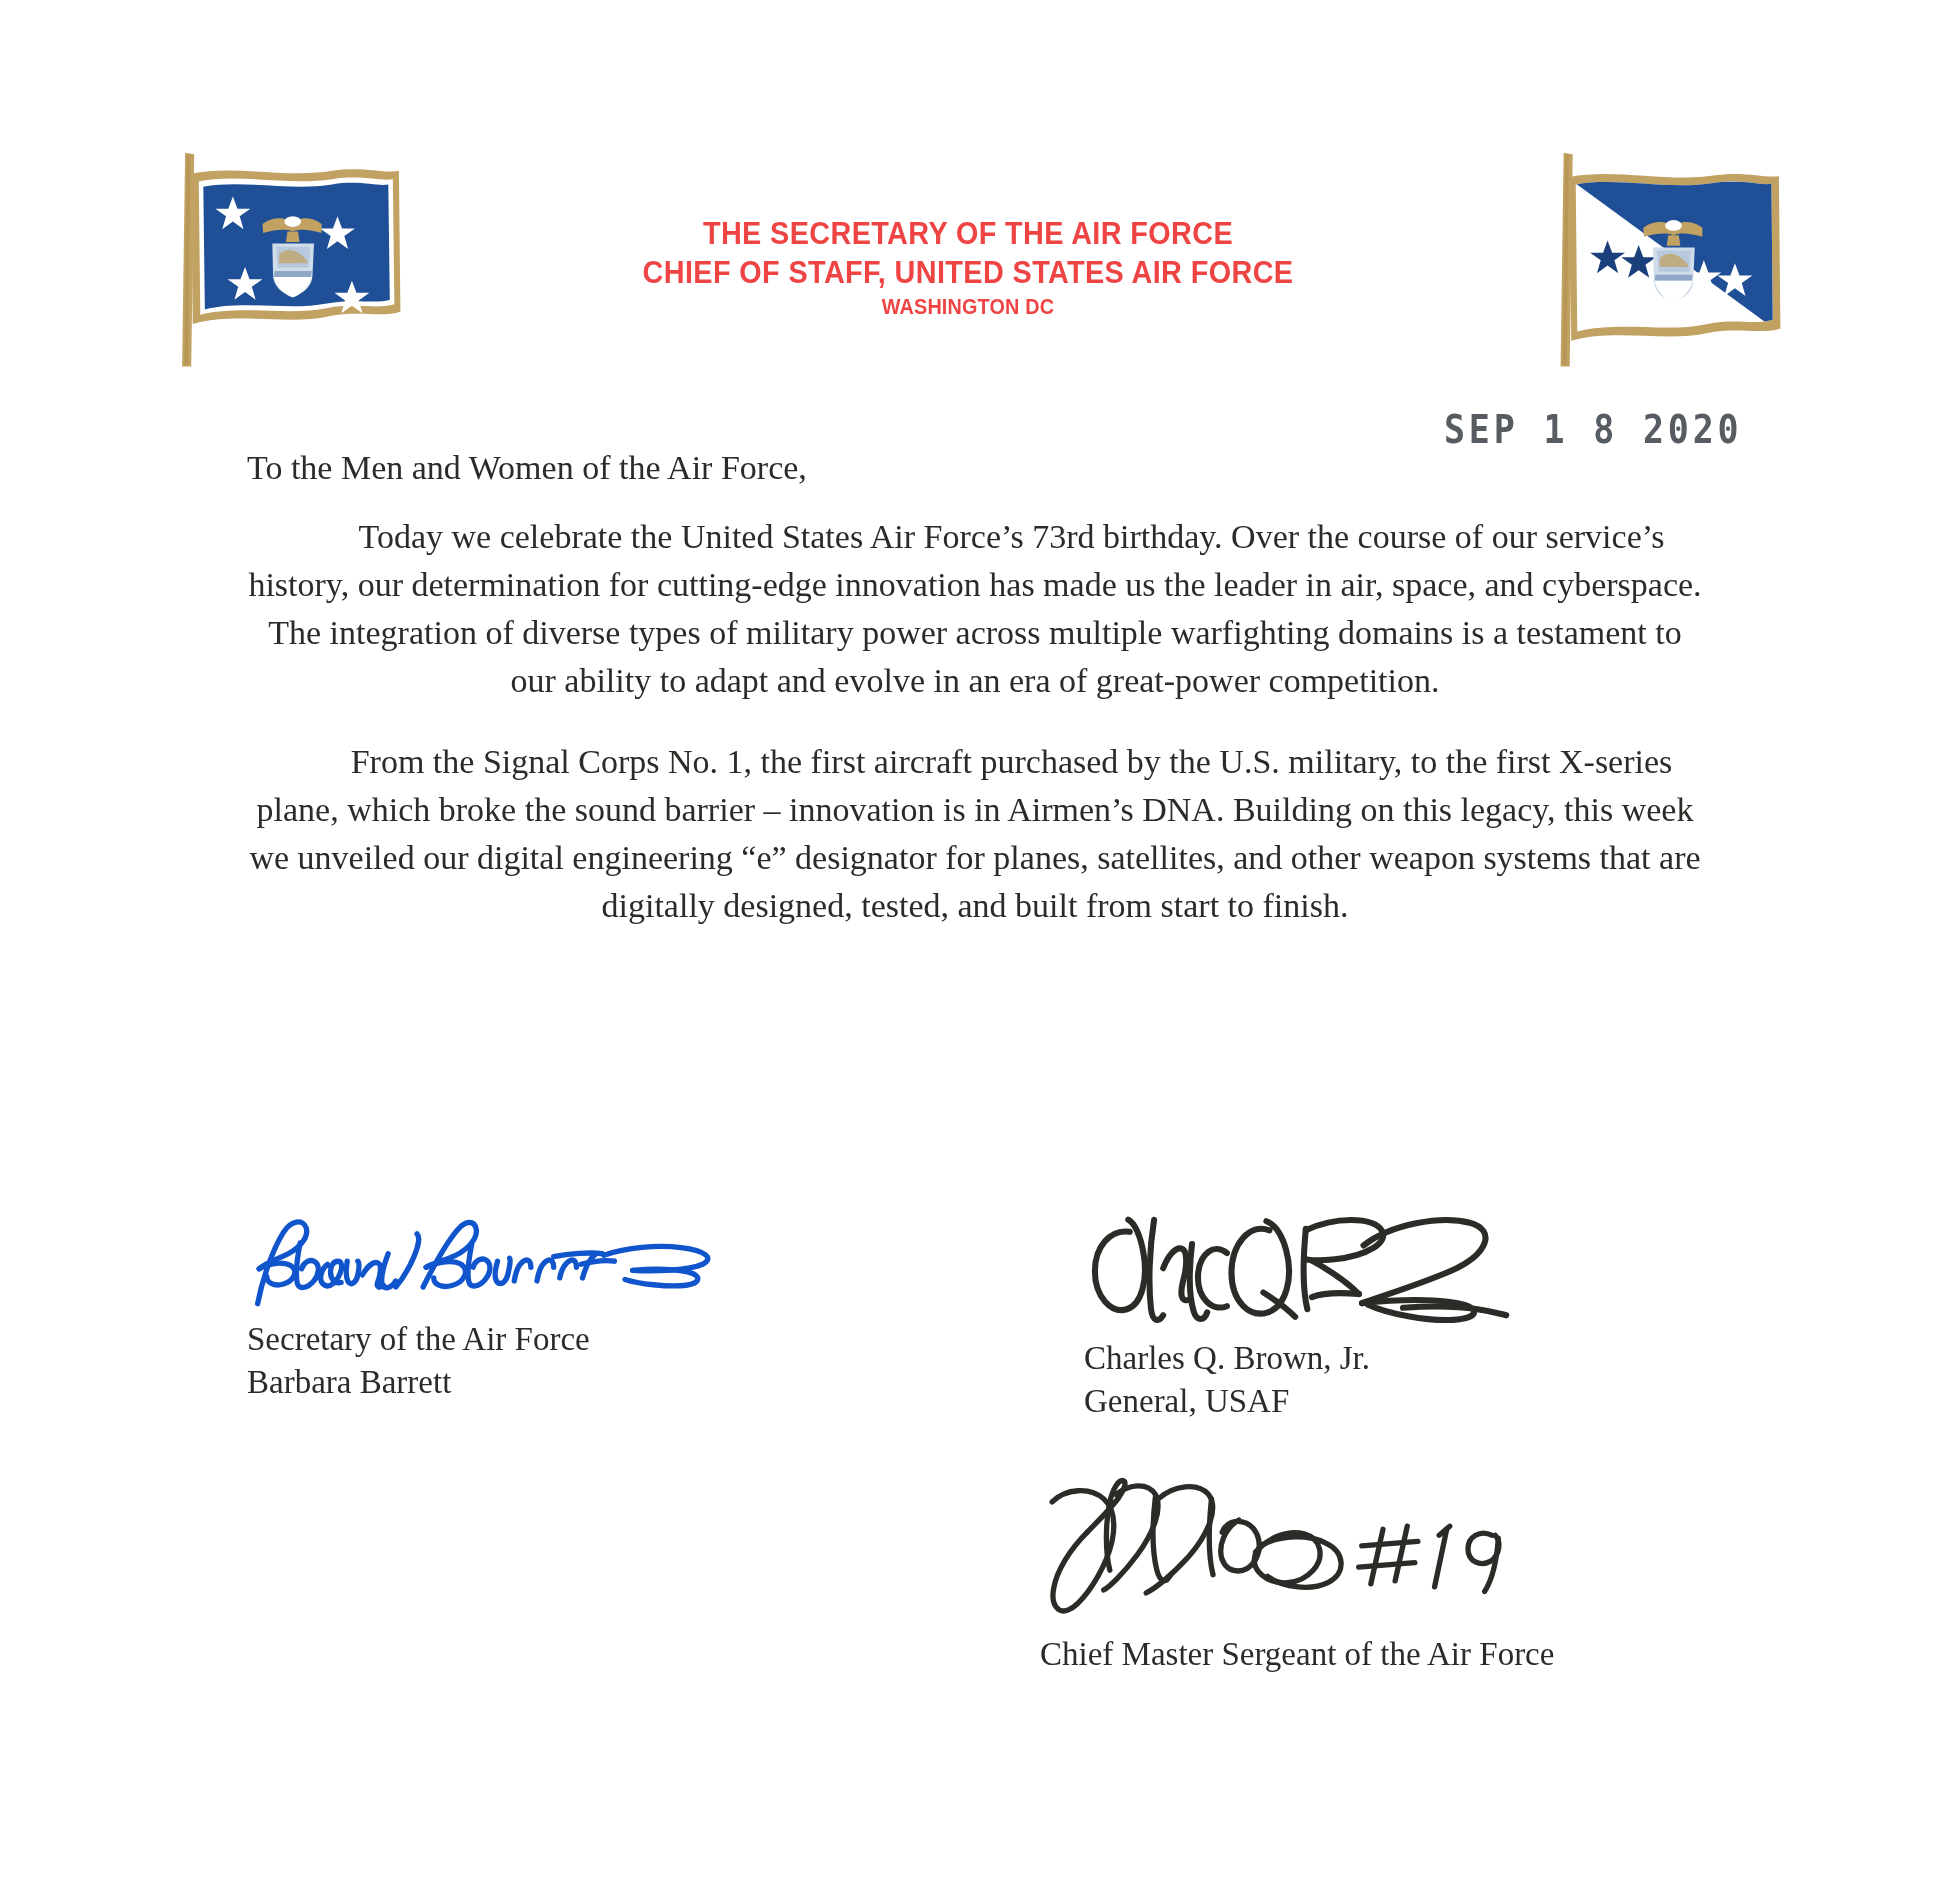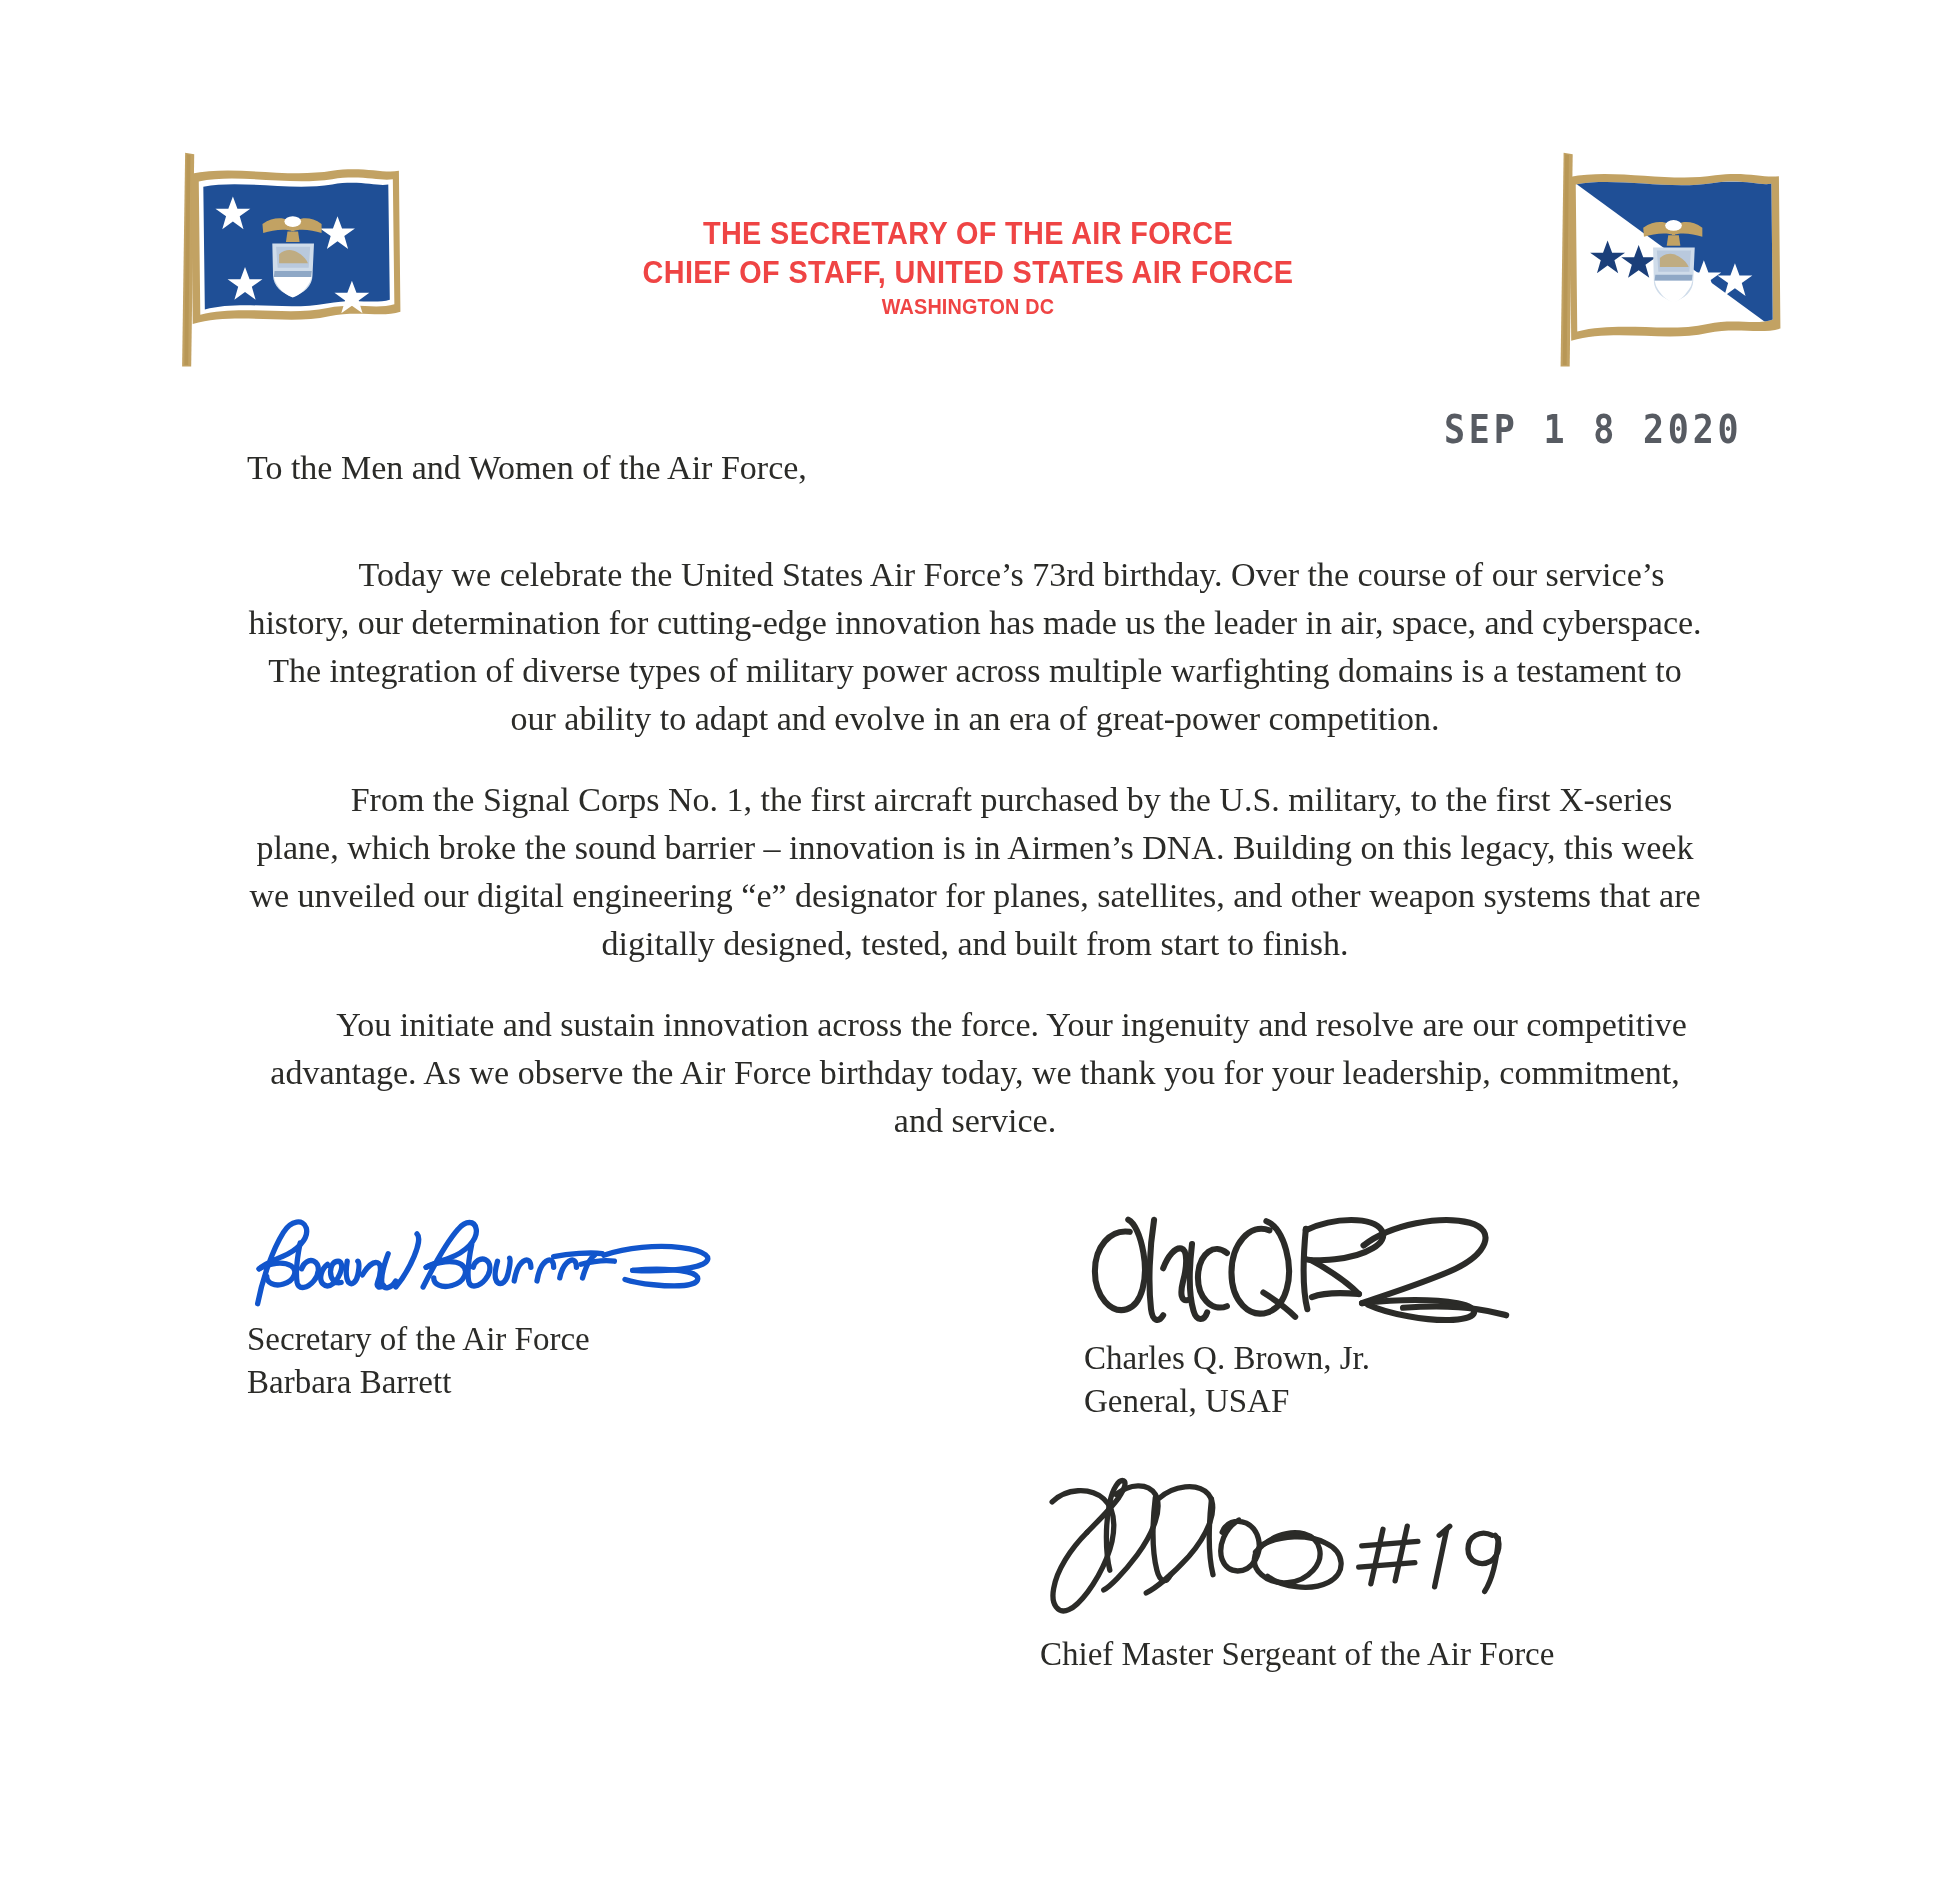--- a/index.html
+++ b/index.html
@@ -71,21 +71,21 @@
   
   .body-block {
     position: absolute;
     left: 247px;
     top: 446px;
     width: 1456px;
   }
   .salutation {
     font-size: 34px;
     line-height: 44px;
-    margin: 0 0 61px 0;
+    margin: 0 0 23px 0;
   }
   .para {
     font-size: 34px;
     line-height: 48px;
     margin: 4px 0 33px 0;
     text-align: center;
     text-indent: 73px;
   }
 
   
@@ -220,21 +220,20 @@
     <div class="lh-line2">CHIEF OF STAFF, UNITED STATES AIR FORCE</div>
     <div class="lh-line3">WASHINGTON DC</div>
   </div>
 
   <div class="datestamp">SEP 1 8 2020</div>
 
   <div class="body-block">
     <p class="salutation">To the Men and Women of the Air Force,</p>
     <p class="para">Today we celebrate the United States Air Force’s 73rd birthday.  Over the course of our service’s history, our determination for cutting-edge innovation has made us the leader in air, space, and cyberspace.  The integration of diverse types of military power across multiple warfighting domains is a testament to our ability to adapt and evolve in an era of great-power competition.</p>
     <p class="para">From the Signal Corps No. 1, the first aircraft purchased by the U.S. military, to the first X-series plane, which broke the sound barrier – innovation is in Airmen’s DNA.  Building on this legacy, this week we unveiled our digital engineering “e” designator for planes, satellites, and other weapon systems that are digitally designed, tested, and built from start to finish.</p>
-    <p class="para">You initiate and sustain innovation across the force.  Your ingenuity and resolve are our competitive advantage.  As we observe the Air Force birthday today, we thank you for your leadership, commitment, and service.</p>
   </div>
 
   <div class="sig-block barrett">
     <svg class="sig-img" width="501" height="99" viewBox="0 0 660 130" aria-hidden="true">
       <g fill="none" stroke="#1155cc" stroke-width="7" stroke-linecap="round" stroke-linejoin="round">
         <path d="M14 118 C 20 86, 34 46, 48 24 C 58 8, 74 6, 78 18 C 82 32, 66 48, 46 56 C 32 62, 22 66, 16 72"></path>
         <path d="M16 72 C 30 64, 48 62, 58 68 C 68 74, 62 88, 48 92 C 36 96, 26 90, 26 82"></path>
         <path d="M70 38 C 66 58, 64 78, 66 90 C 68 100, 80 98, 88 88 C 96 78, 96 66, 88 62 C 82 59, 74 64, 72 72"></path>
         <path d="M106 66 C 98 72, 94 86, 100 92 C 108 100, 120 88, 124 74 C 126 68, 124 62, 120 62 C 114 62, 110 68, 110 76 C 110 86, 116 92, 124 90"></path>
         <path d="M132 62 C 130 74, 130 84, 134 90 C 138 94, 144 90, 146 80 C 148 70, 148 64, 146 62"></path>

